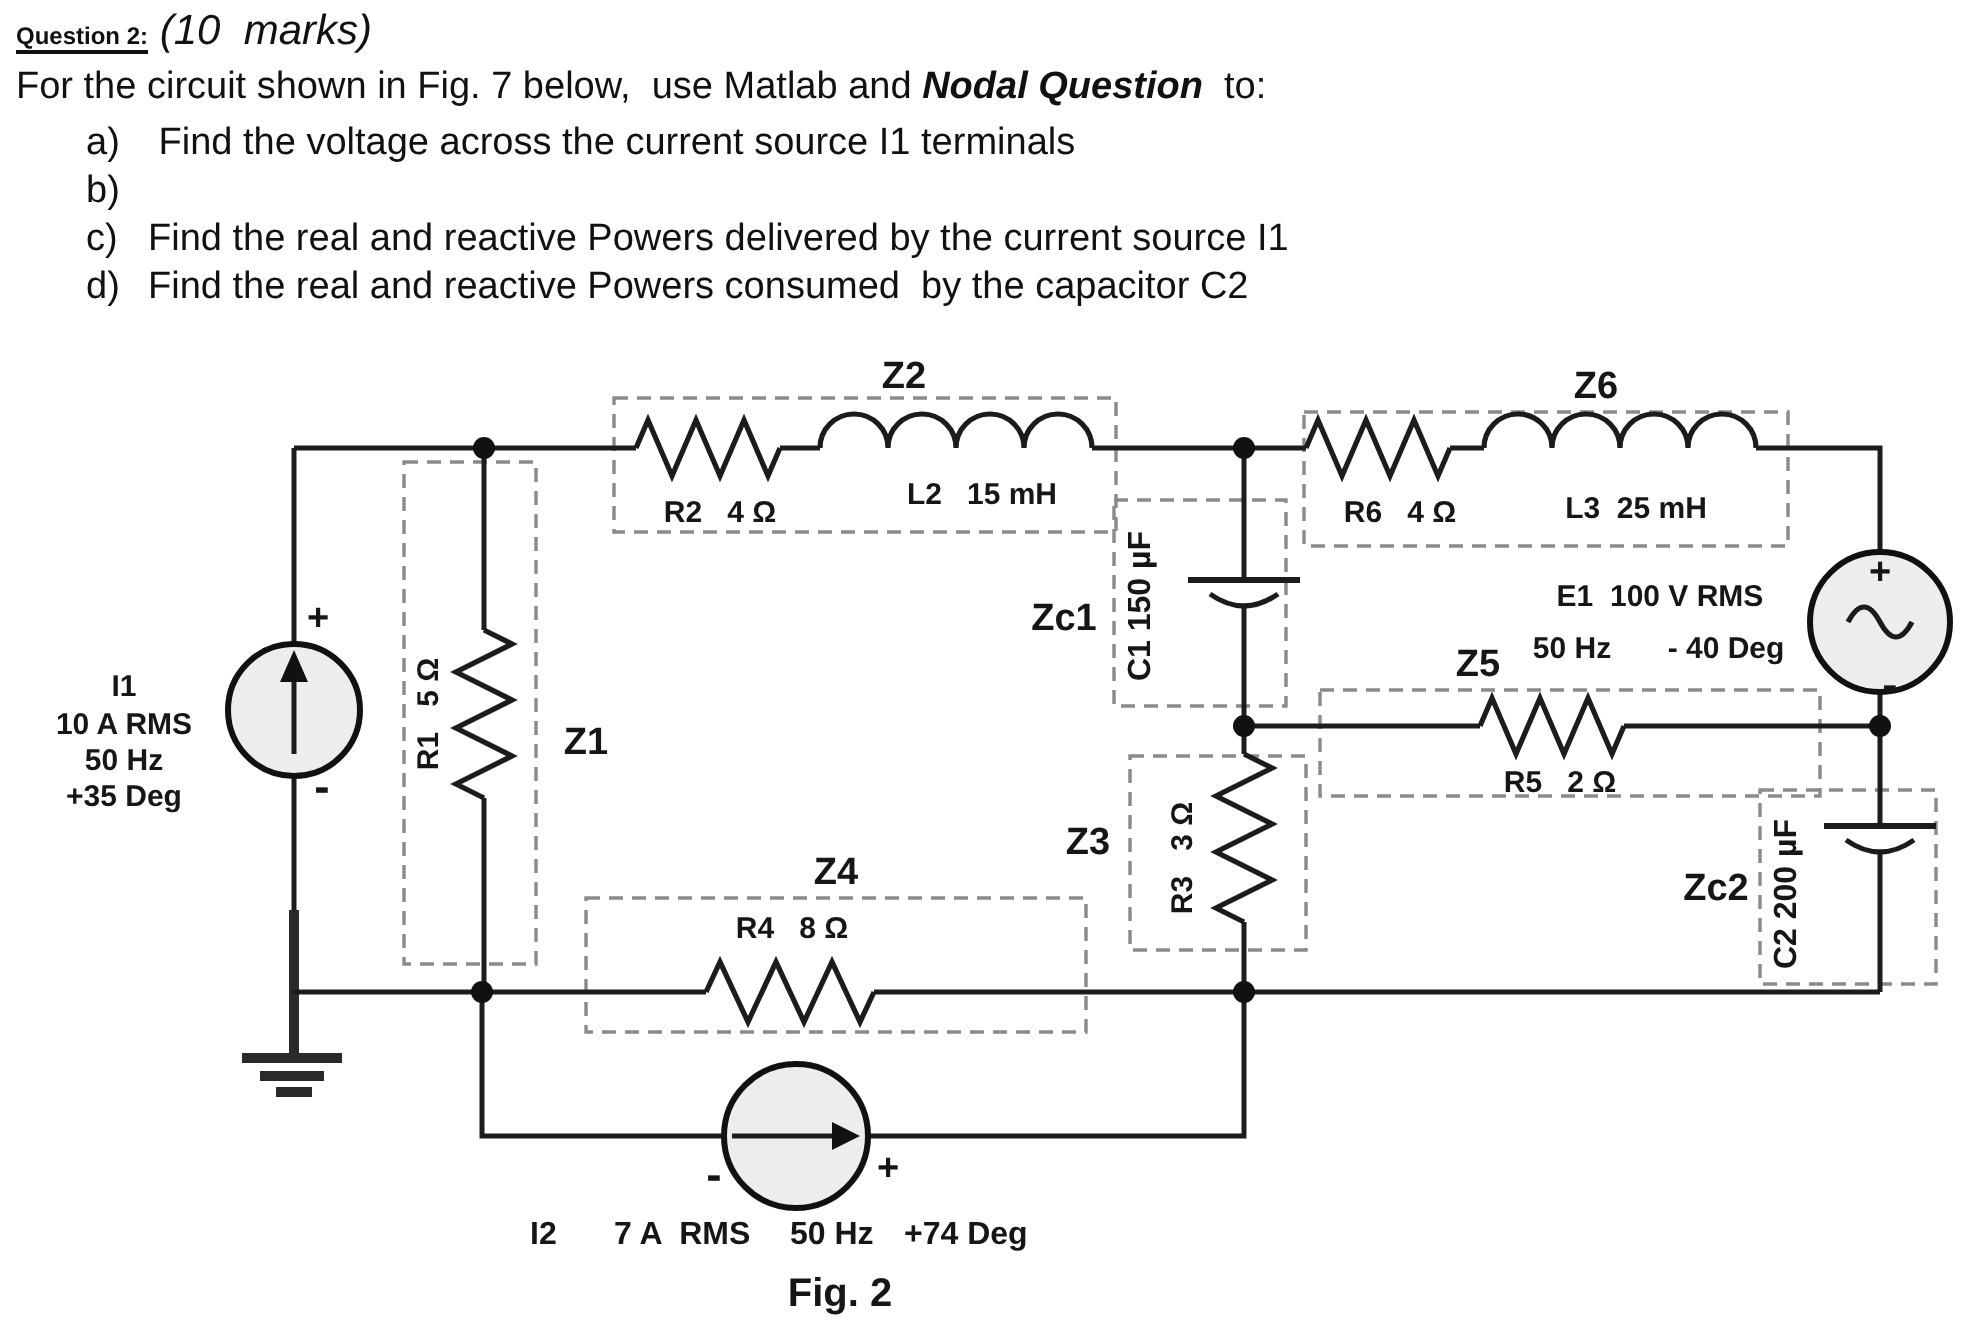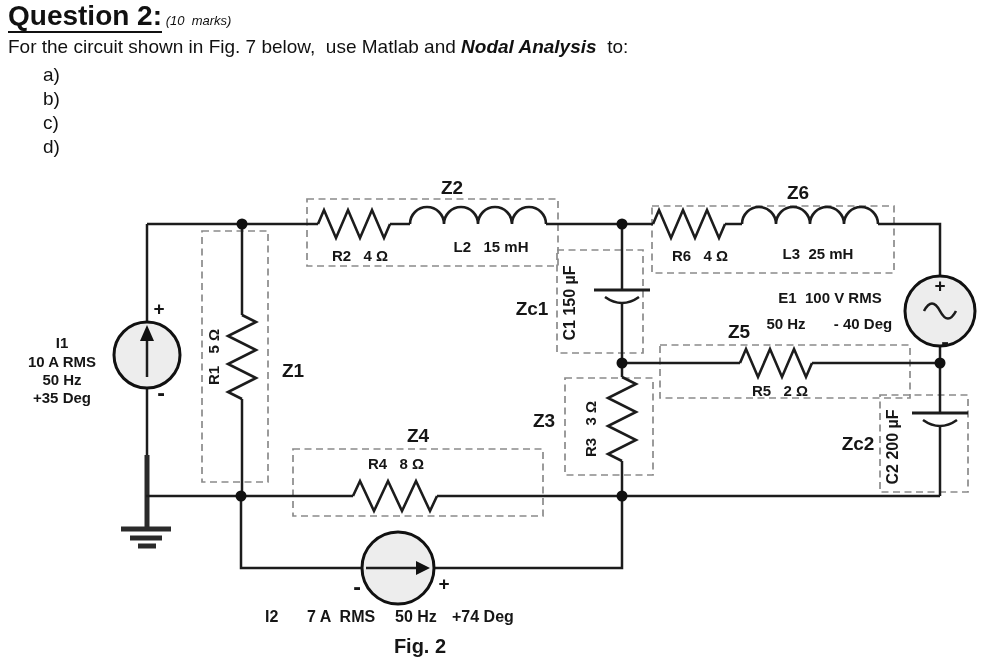--- a/index.html
+++ b/index.html
@@ -2,22 +2,22 @@
 <html><head>
 <meta charset="utf-8">
 <style>
   html,body{margin:0;padding:0;background:#fff;}
   body{width:982px;height:661px;overflow:hidden;position:relative;
        font-family:"Liberation Sans",sans-serif;color:#111;}
   .pre{white-space:pre;}
   
   #header{position:absolute;left:8px;top:4px;width:965px;font-size:19px;line-height:24px;}
   .title-line{margin-bottom:2px;}
-  .q-title{font-weight:bold;font-size:28px;border-bottom:2.5px solid #111;padding-bottom:0px;}
-  .q-marks{font-style:italic;font-size:13px;}
+  .q-title{font-weight:bold;font-size:12px;border-bottom:2.5px solid #111;padding-bottom:0px;}
+  .q-marks{font-style:italic;font-size:21px;}
   .intro{margin-bottom:4px;}
   .intro .emph{font-weight:bold;font-style:italic;}
   .q-list{margin-left:35px;}
   .q-item{display:flex;}
   .q-item .marker{width:31px;flex:0 0 31px;}
   
   svg{position:absolute;left:0;top:0;}
   svg text{font-family:"Liberation Sans",sans-serif;font-weight:bold;fill:#161616;white-space:pre;}
   .wire{stroke:#1c1c1c;stroke-width:2.5;fill:none;stroke-linecap:butt;}
   .wire-thick{stroke:#2a2a2a;stroke-width:5;fill:none;}
@@ -31,33 +31,36 @@
   .zlab{font-size:19px;}
   .sign{font-size:19px;}
   .signm{font-size:23px;}
   .caption{font-size:20px;}
 </style>
 </head>
 <body>
 
 <div id="header">
   <div class="title-line"><span class="q-title pre">Question 2:</span><span class="q-marks pre"> (10  marks)</span></div>
-  <div class="intro"><span class="pre">For the circuit shown in Fig. 7 below,  use Matlab and </span><span class="emph pre">Nodal Analysis</span><span class="pre">  to:</span></div>
+  <div class="intro"><span class="pre">For the circuit shown in Fig. 7 below,  use Matlab and </span><span class="emph pre">Nodal Question</span><span class="pre">  to:</span></div>
   <div class="q-list">
     <div class="q-item">
         <span class="marker">a)</span>
+        <span class="pre"> Find the voltage across the current source I1 terminals</span>
       </div>
     <div class="q-item">
         <span class="marker">b)</span>
       </div>
     <div class="q-item">
         <span class="marker">c)</span>
+        <span class="pre">Find the real and reactive Powers delivered by the current source I1</span>
       </div>
     <div class="q-item">
         <span class="marker">d)</span>
+        <span class="pre">Find the real and reactive Powers consumed  by the capacitor C2</span>
       </div>
   </div>
 </div>
 
 <svg width="982" height="661" viewBox="0 0 982 661">
 
   <rect class="dash" x="202" y="231" width="66" height="251"></rect>
   <rect class="dash" x="307" y="199" width="251" height="67"></rect>
   <rect class="dash" x="652" y="206" width="242" height="67"></rect>
   <rect class="dash" x="557" y="250" width="86" height="103"></rect>

